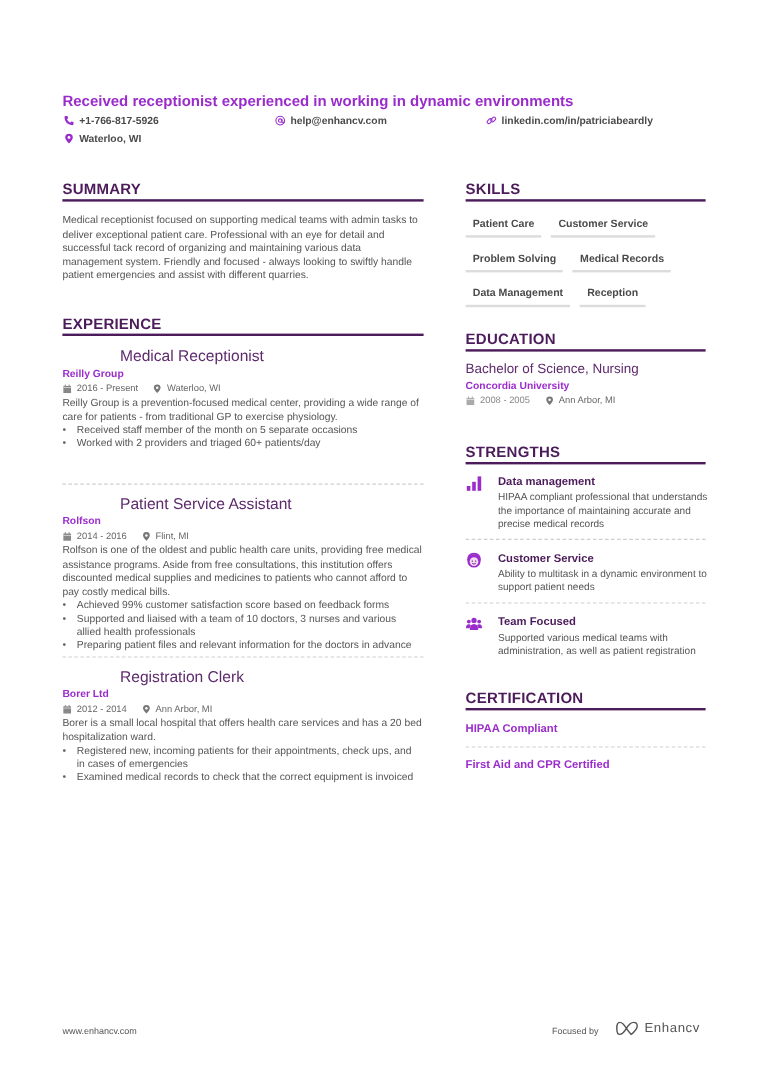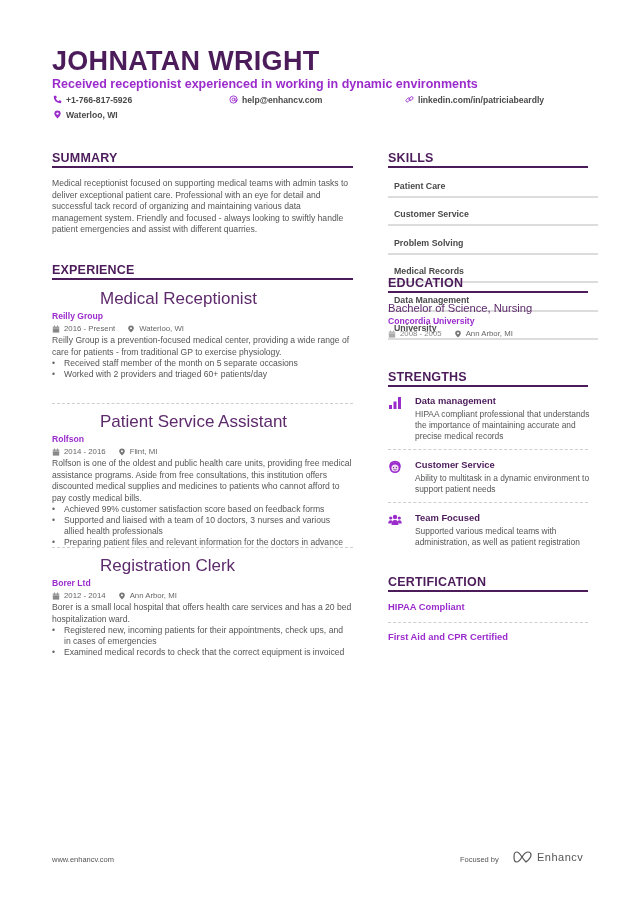--- a/index.html
+++ b/index.html
@@ -1,45 +1,45 @@
 <!DOCTYPE html>
 <html><head>
   <meta charset="utf-8">
   <style>
     * { box-sizing: border-box; margin: 0; padding: 0; }
     html, body { width: 640px; height: 906px; background: #ffffff; }
     body { font-family: "Liberation Sans", "DejaVu Sans", sans-serif; color: #4a4a4a; position: relative; overflow: hidden; }
     .page { position: absolute; left: 0; top: 0; width: 640px; height: 906px; }
     .name { position: absolute; left: 52px; top: 46px; font-size: 27px; font-weight: bold; color: #4b1b5a; letter-spacing: 0.3px; }
     .tagline { position: absolute; left: 52px; top: 77px; font-size: 12.5px; font-weight: bold; color: #9b2ccc; }
-    .contact { position: absolute; font-size: 8.6px; font-weight: bold; color: #4a4a4a; display: flex; align-items: flex-start; gap: 4px; }
+    .contact { position: absolute; font-size: 8.6px; font-weight: bold; color: #4a4a4a; display: flex; align-items: flex-end; gap: 4px; }
     .contact .ic { width: 9px; height: 9px; display: inline-block; }
     .c-phone { left: 53px; top: 95px; }
     .c-email { left: 229px; top: 95px; }
     .c-link { left: 405px; top: 95px; }
     .c-loc { left: 53px; top: 110px; }
 
     .section-h { position: absolute; font-size: 12.5px; font-weight: bold; color: #4b1b5a; letter-spacing: 0.2px; }
     .rule { position: absolute; height: 2px; background: #4b1b5a; }
     .text { font-size: 8.6px; line-height: 11.6px; color: #555; }
     .summary { position: absolute; left: 52px; top: 178px; width: 300px; }
 
     .job { position: absolute; left: 52px; width: 300px; }
-    .job-title { font-size: 17px; color: #5d2a6c; margin-bottom: 2px; padding-left: 48px; }
+    .job-title { font-size: 13px; color: #5d2a6c; margin-bottom: 2px; padding-left: 48px; }
     .job-company { font-size: 8.6px; font-weight: bold; color: #9b2ccc; margin-bottom: 3px; }
     .meta { display: flex; align-items: flex-end; font-size: 7.8px; color: #666; margin-bottom: 2px; }
     .meta .m { display: flex; align-items: center; gap: 4px; margin-right: 12px; }
     .meta svg { width: 8px; height: 8px; }
     ul.bullets { list-style: none; }
     ul.bullets li { position: relative; padding-left: 12px; font-size: 8.6px; line-height: 11px; color: #555; }
     ul.bullets li::before { content: "•"; position: absolute; left: 0; top: 0; color: #666; }
     .dash { position: absolute; height: 0; border-top: 1px dashed #cfcfcf; }
 
     .skills { position: absolute; left: 388px; top: 178px; width: 210px; }
-    .skill-row { display: flex; gap: 8px; margin-bottom: 9px; flex-direction: column; }
+    .skill-row { display: flex; gap: 8px; margin-bottom: 9px; }
     .skill { font-size: 8.8px; font-weight: bold; color: #4a4a4a; padding: 3px 6px 5px 6px; border-bottom: 2px solid #dcdcdc; }
 
     .edu { position: absolute; left: 388px; top: 302px; width: 210px; }
     .edu .deg { font-size: 11.2px; color: #5d2a6c; margin-bottom: 2px; }
 
     .strength { position: absolute; left: 388px; width: 210px; display: flex; }
     .strength .sic { width: 20px; flex: 0 0 20px; padding-top: 1px; }
     .strength .sic svg { width: 14px; height: 14px; }
     .strength .body { padding-left: 7px; }
     .strength .st { font-size: 9.4px; font-weight: bold; color: #4b1b5a; margin-bottom: 3px; }
@@ -50,21 +50,20 @@
     .footer-url { position: absolute; left: 52px; top: 855px; font-size: 7.5px; color: #555; }
     .footer-pow { position: absolute; left: 460px; top: 855px; font-size: 7.5px; color: #555; }
     .footer-logo { position: absolute; left: 513px; top: 851px; display: flex; align-items: center; gap: 5px; }
     .footer-logo span { font-size: 11px; color: #555; letter-spacing: 0.5px; }
   </style>
 </head>
 <body>
 
 <div class="page">
 
-  <div class="name">JOHNATAN WRIGHT</div>
   <div class="tagline">Received receptionist experienced in working in dynamic environments</div>
 
   <div class="contact c-phone">
     <svg class="ic" viewBox="0 0 10 10">
         <path d="M2 0.8 L3.6 0.8 L4.2 3 L3.1 3.8 Q4 5.9 6.2 6.9 L7 5.8 L9.2 6.4 L9.2 8 Q9.2 9.2 8 9.2 Q1 8.6 0.8 2 Q0.8 0.8 2 0.8Z" fill="#9b2ccc"></path>
       </svg>
     <span>+1-766-817-5926</span>
   </div>
   <div class="contact c-email">
     <svg class="ic" viewBox="0 0 10 10">
@@ -189,21 +188,21 @@
     <div class="skill-row">
       <span class="skill">Patient Care</span>
       <span class="skill">Customer Service</span>
     </div>
     <div class="skill-row">
       <span class="skill">Problem Solving</span>
       <span class="skill">Medical Records</span>
     </div>
     <div class="skill-row">
       <span class="skill">Data Management</span>
-      <span class="skill">University</span>
+      <span class="skill">Reception</span>
     </div>
   </div>
 
   <div class="section-h" style="left:388px; top:276px;">EDUCATION</div>
   <div class="rule" style="left:388px; top:291px; width:200px;"></div>
   <div class="edu">
     <div class="deg">Bachelor of Science, Nursing</div>
     <div class="job-company">Concordia University</div>
     <div class="meta">
       <span class="m">

